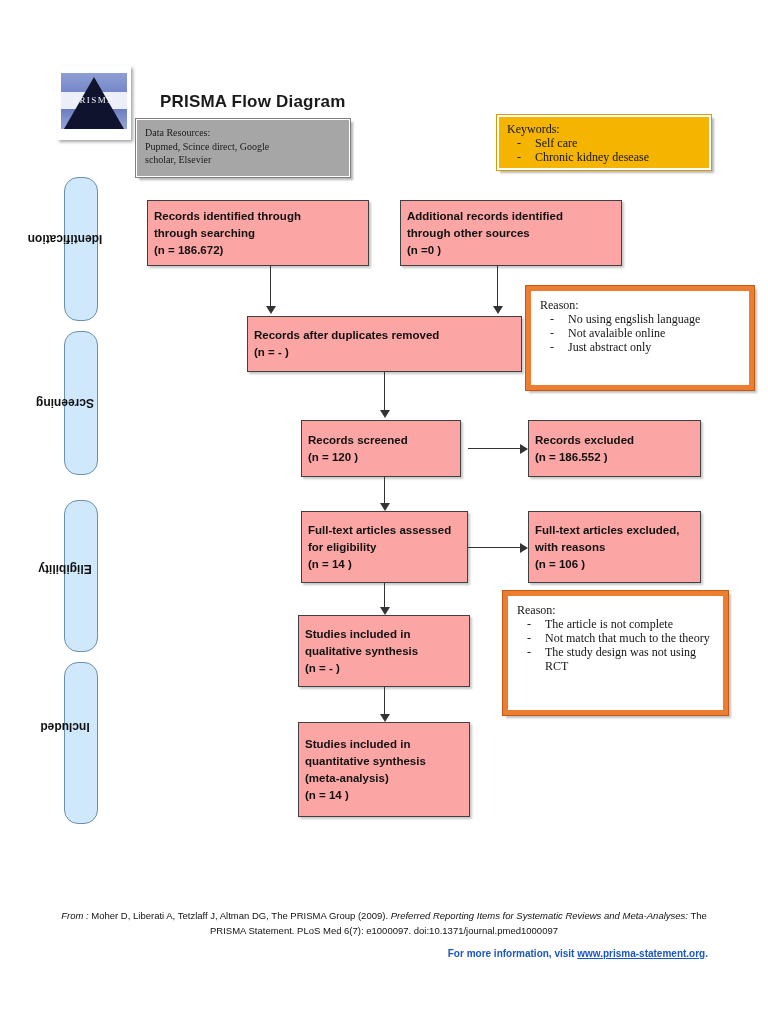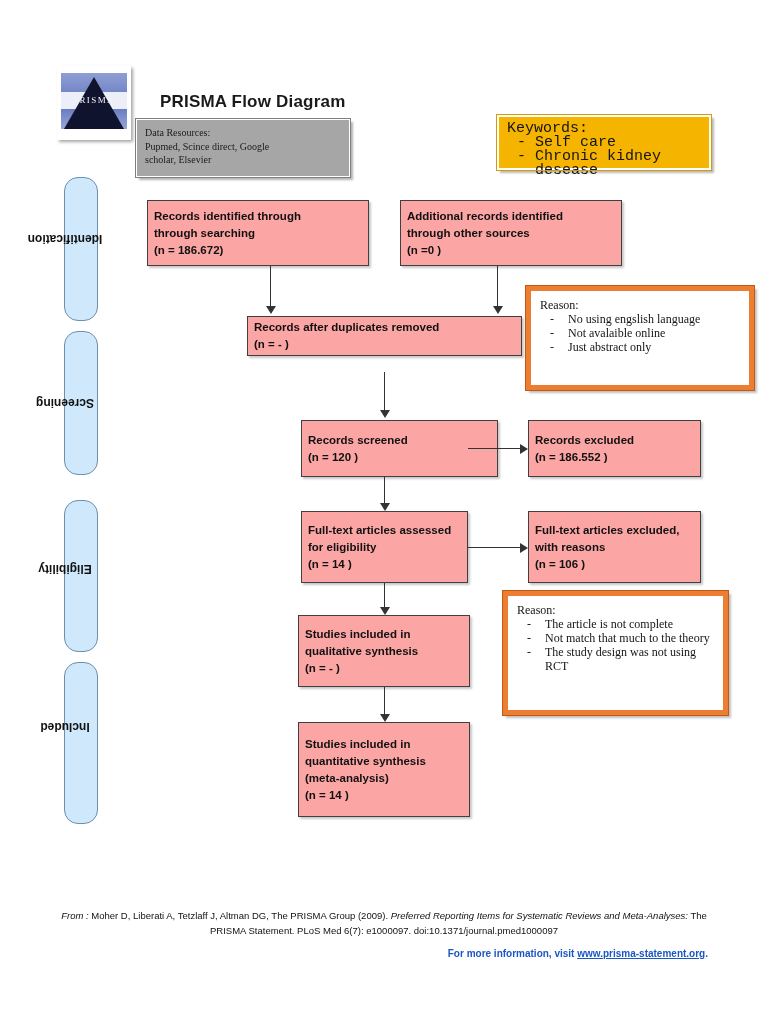--- a/index.html
+++ b/index.html
@@ -105,22 +105,22 @@
     left: 497px;
     top: 115px;
     width: 214px;
     height: 55px;
     background: #f5b400;
     border: 2px solid #ffffff;
     outline: 1px solid #d99b00;
     box-shadow: 3px 3px 2px rgba(0,0,0,0.28);
     box-sizing: border-box;
     padding: 5px 6px 0 8px;
-    font-family: Liberation Mono, monospace;
-    font-size: 15px;
+    font-family: Liberation Serif, serif;
+    font-size: 12px;
     line-height: 14px;
     color: #141414;
   }
   .bullet-row {
     display: flex;
   }
   .bullet-dash {
     width: 28px;
     padding-left: 10px;
     box-sizing: border-box;
@@ -169,22 +169,22 @@
     font-size: 11.5px;
     line-height: 17px;
     font-weight: bold;
     color: #111111;
     padding: 0 6px;
   }
   .flow-box .ln { display: block; width: 100%; }
 
   #box-identified      { left: 147px; top: 200px; width: 222px; height: 66px; }
   #box-additional      { left: 400px; top: 200px; width: 222px; height: 66px; }
-  #box-duplicates      { left: 247px; top: 316px; width: 275px; height: 40px; }
-  #box-screened        { left: 301px; top: 420px; width: 197px; height: 57px; }
+  #box-duplicates      { left: 247px; top: 316px; width: 275px; height: 56px; }
+  #box-screened        { left: 301px; top: 420px; width: 160px; height: 57px; }
   #box-excluded        { left: 528px; top: 420px; width: 173px; height: 57px; }
   #box-fulltext        { left: 301px; top: 511px; width: 167px; height: 72px; }
   #box-fulltext-excl   { left: 528px; top: 511px; width: 173px; height: 72px; }
   #box-qualitative     { left: 298px; top: 615px; width: 172px; height: 72px; }
   #box-quantitative    { left: 298px; top: 722px; width: 172px; height: 95px; }
 
   
   .stage-bar {
     position: absolute;
     left: 64px;

